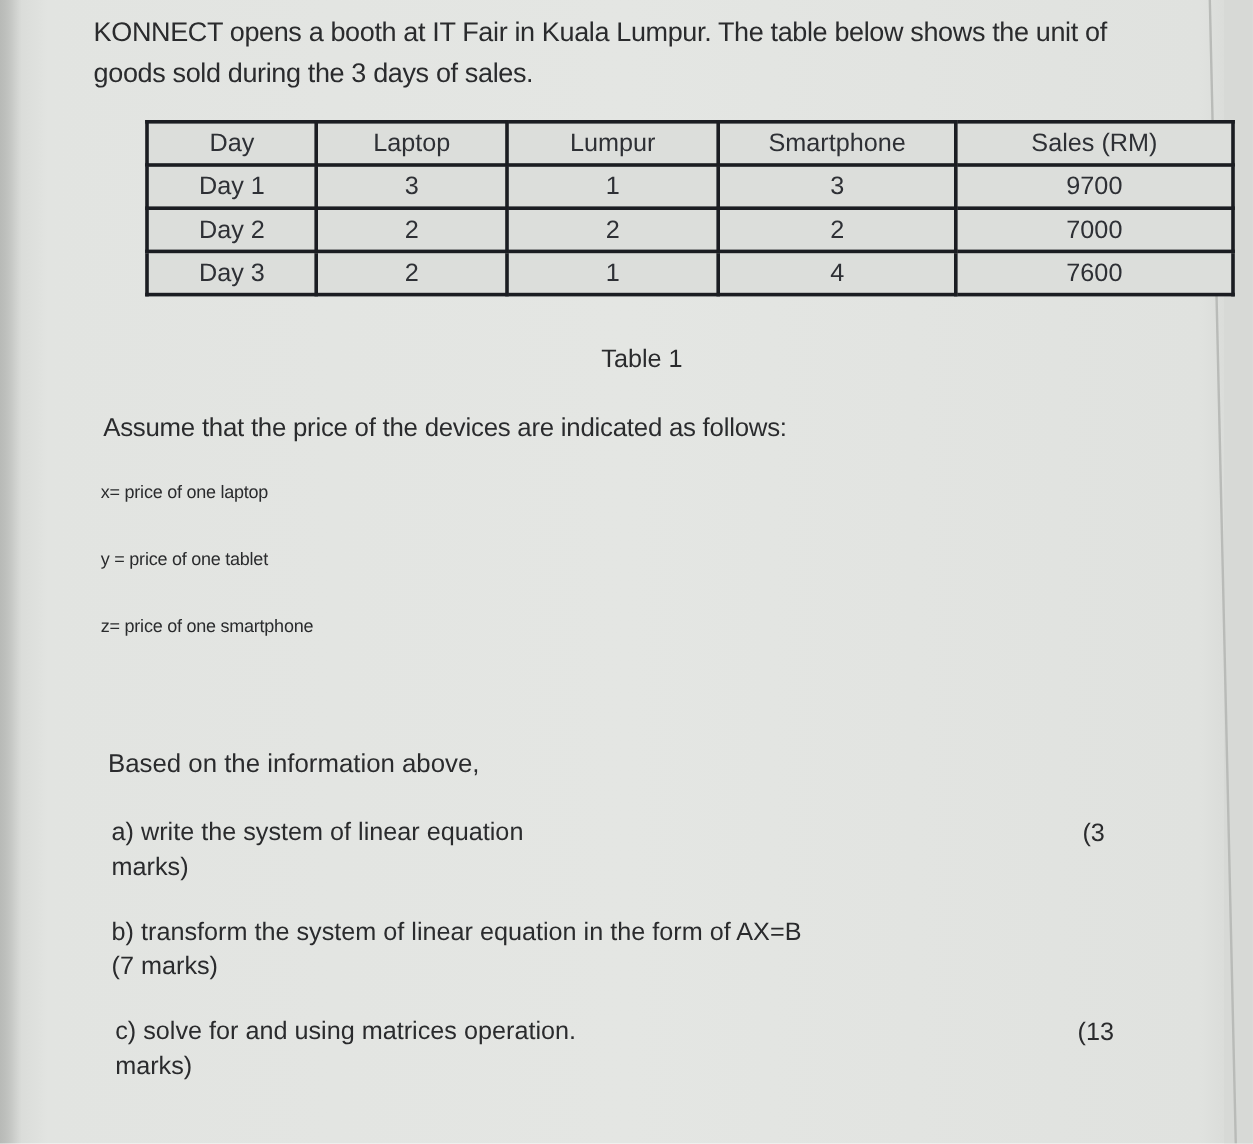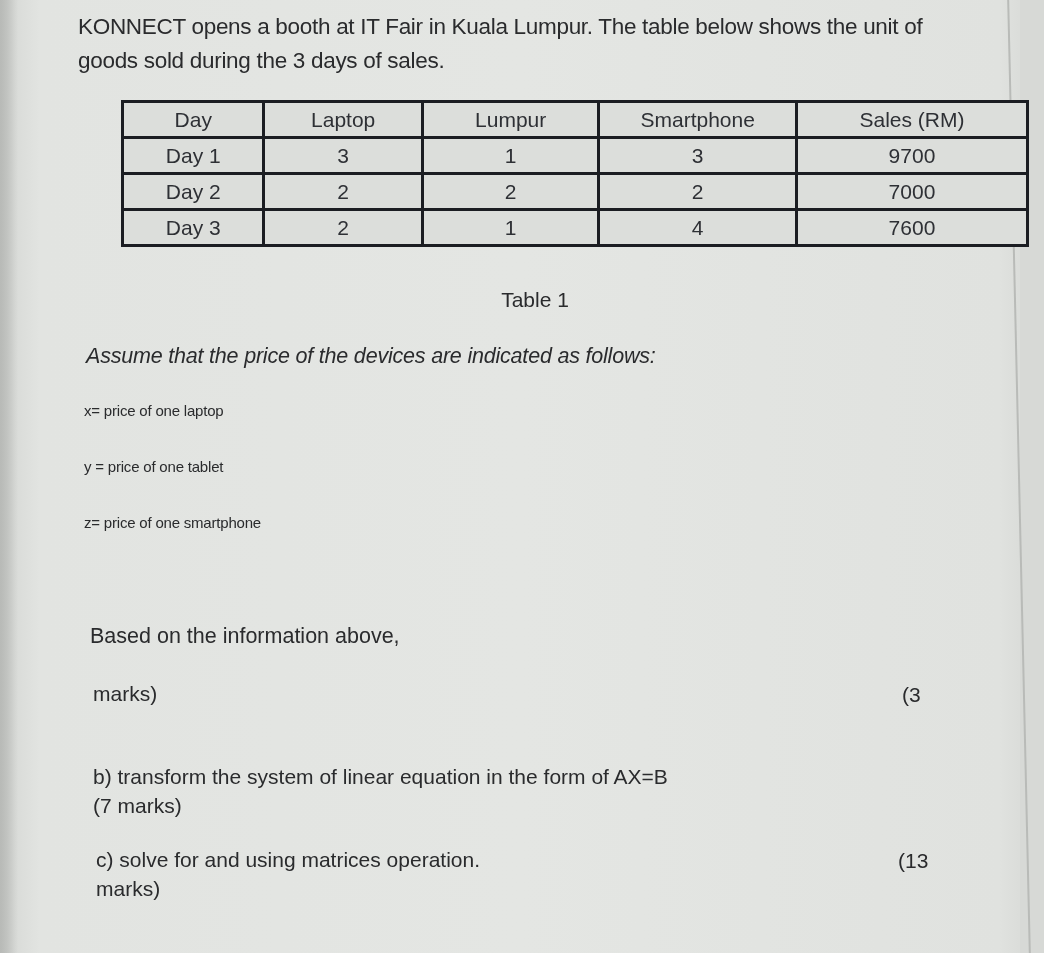--- a/index.html
+++ b/index.html
@@ -39,21 +39,21 @@
       text-align: center; font-weight: normal;
       height: 33px; padding: 0;
       color: #2e3035;
     }
     .caption {
       position: absolute; left: 0; width: 1070px; top: 288px;
       text-align: center; font-size: 21px;
     }
     .assume {
       position: absolute; left: 86px; top: 344px;
-      font-size: 21.5px; letter-spacing: -0.2px; font-style: italic;
+      font-size: 21.5px; letter-spacing: -0.2px;
     }
     .def { position: absolute; left: 84px; font-size: 15px; letter-spacing: -0.2px; }
     .based { position: absolute; left: 90px; top: 624px; font-size: 21.5px; }
     .q { position: absolute; left: 93px; font-size: 21px; line-height: 29px; width: 840px; }
     .marks-right { position: absolute; font-size: 21px; }
   </style>
 </head>
 <body>
 
 <div class="edge-shadow-left"></div>
@@ -106,20 +106,21 @@
 
 <div class="assume">Assume that the price of the devices are indicated as follows:</div>
 
 <div class="def" style="top:402px">x= price of one laptop</div>
 <div class="def" style="top:458px">y = price of one tablet</div>
 <div class="def" style="top:514px">z= price of one smartphone</div>
 
 <div class="based">Based on the information above,</div>
 
 <div class="q" style="top:679px">
+  <div>a) write the system of linear equation</div>
   <div>marks)</div>
 </div>
 <div class="marks-right" style="left:902px; top:683px">(3</div>
 
 <div class="q" style="top:762px">
   <div>b) transform the system of linear equation in the form of AX=B</div>
   <div>(7 marks)</div>
 </div>
 
 <div class="q" style="top:845px; left:96px">

